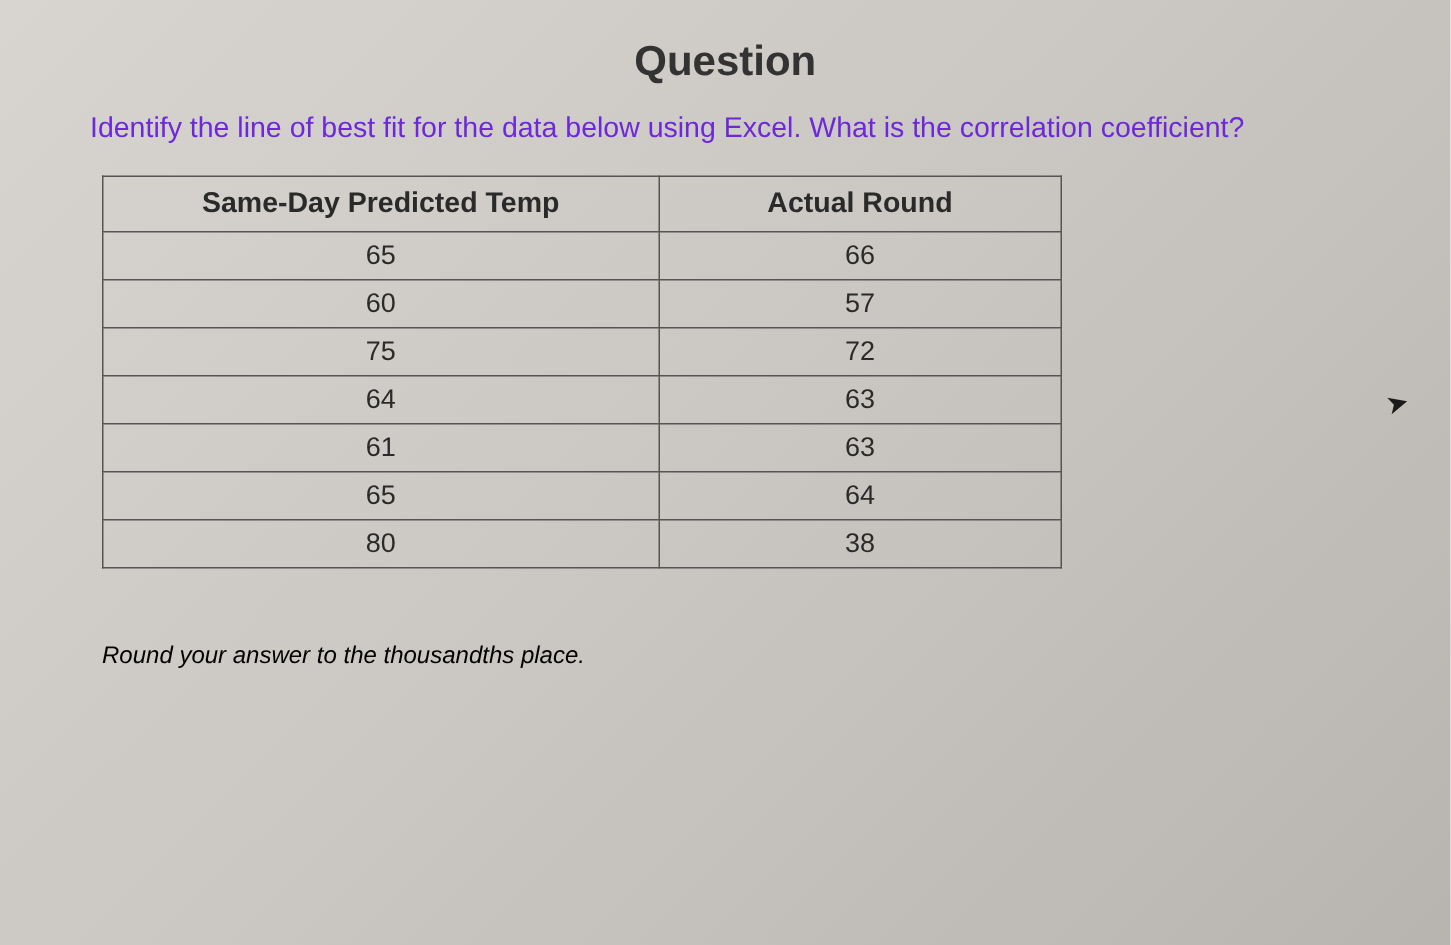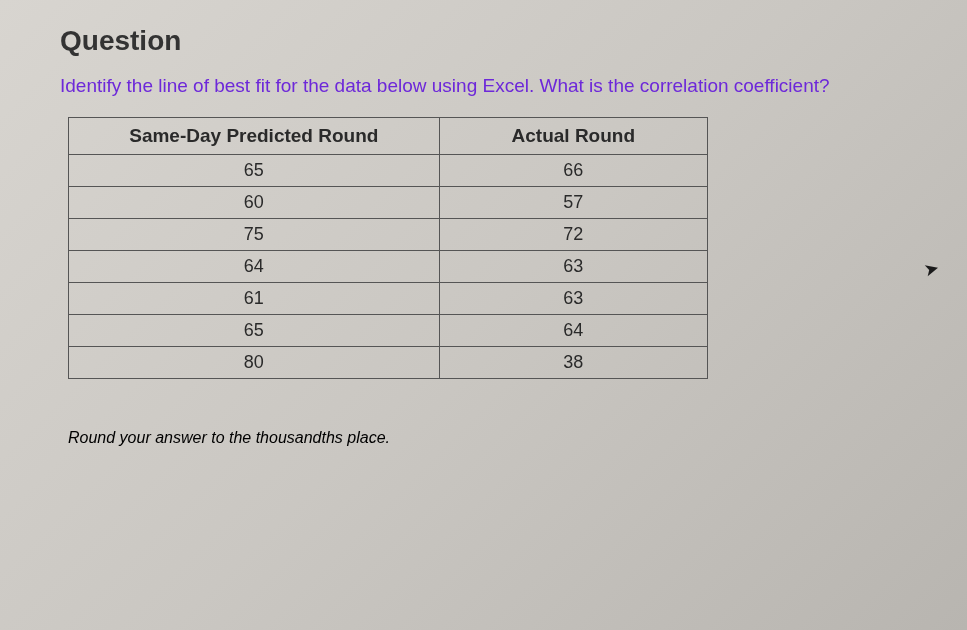--- a/index.html
+++ b/index.html
@@ -16,20 +16,21 @@
       padding: 25px 60px;
       position: relative;
       overflow: hidden;
     }
     .question-title {
       font-size: 28px;
       font-weight: 600;
       color: #333;
       margin-bottom: 18px;
       font-family: 'Segoe UI', Arial, sans-serif;
+      text-align: center;
     }
     .question-text {
       font-size: 19px;
       color: #6d28d9;
       margin-bottom: 20px;
       font-weight: 400;
     }
     .data-table {
       border-collapse: collapse;
       width: 640px;
@@ -76,21 +77,21 @@
 </head>
 <body>
 
 <h1 class="question-title">Question</h1>
 
 <p class="question-text">Identify the line of best fit for the data below using Excel.  What is the correlation coefficient?</p>
 
 <table class="data-table">
   <thead>
     <tr>
-      <th>Same-Day Predicted Round</th>
+      <th>Same-Day Predicted Temp</th>
       <th>Actual Round</th>
     </tr>
   </thead>
   <tbody>
     <tr>
       <td>65</td>
       <td>66</td>
     </tr>
     <tr>
       <td>60</td>

